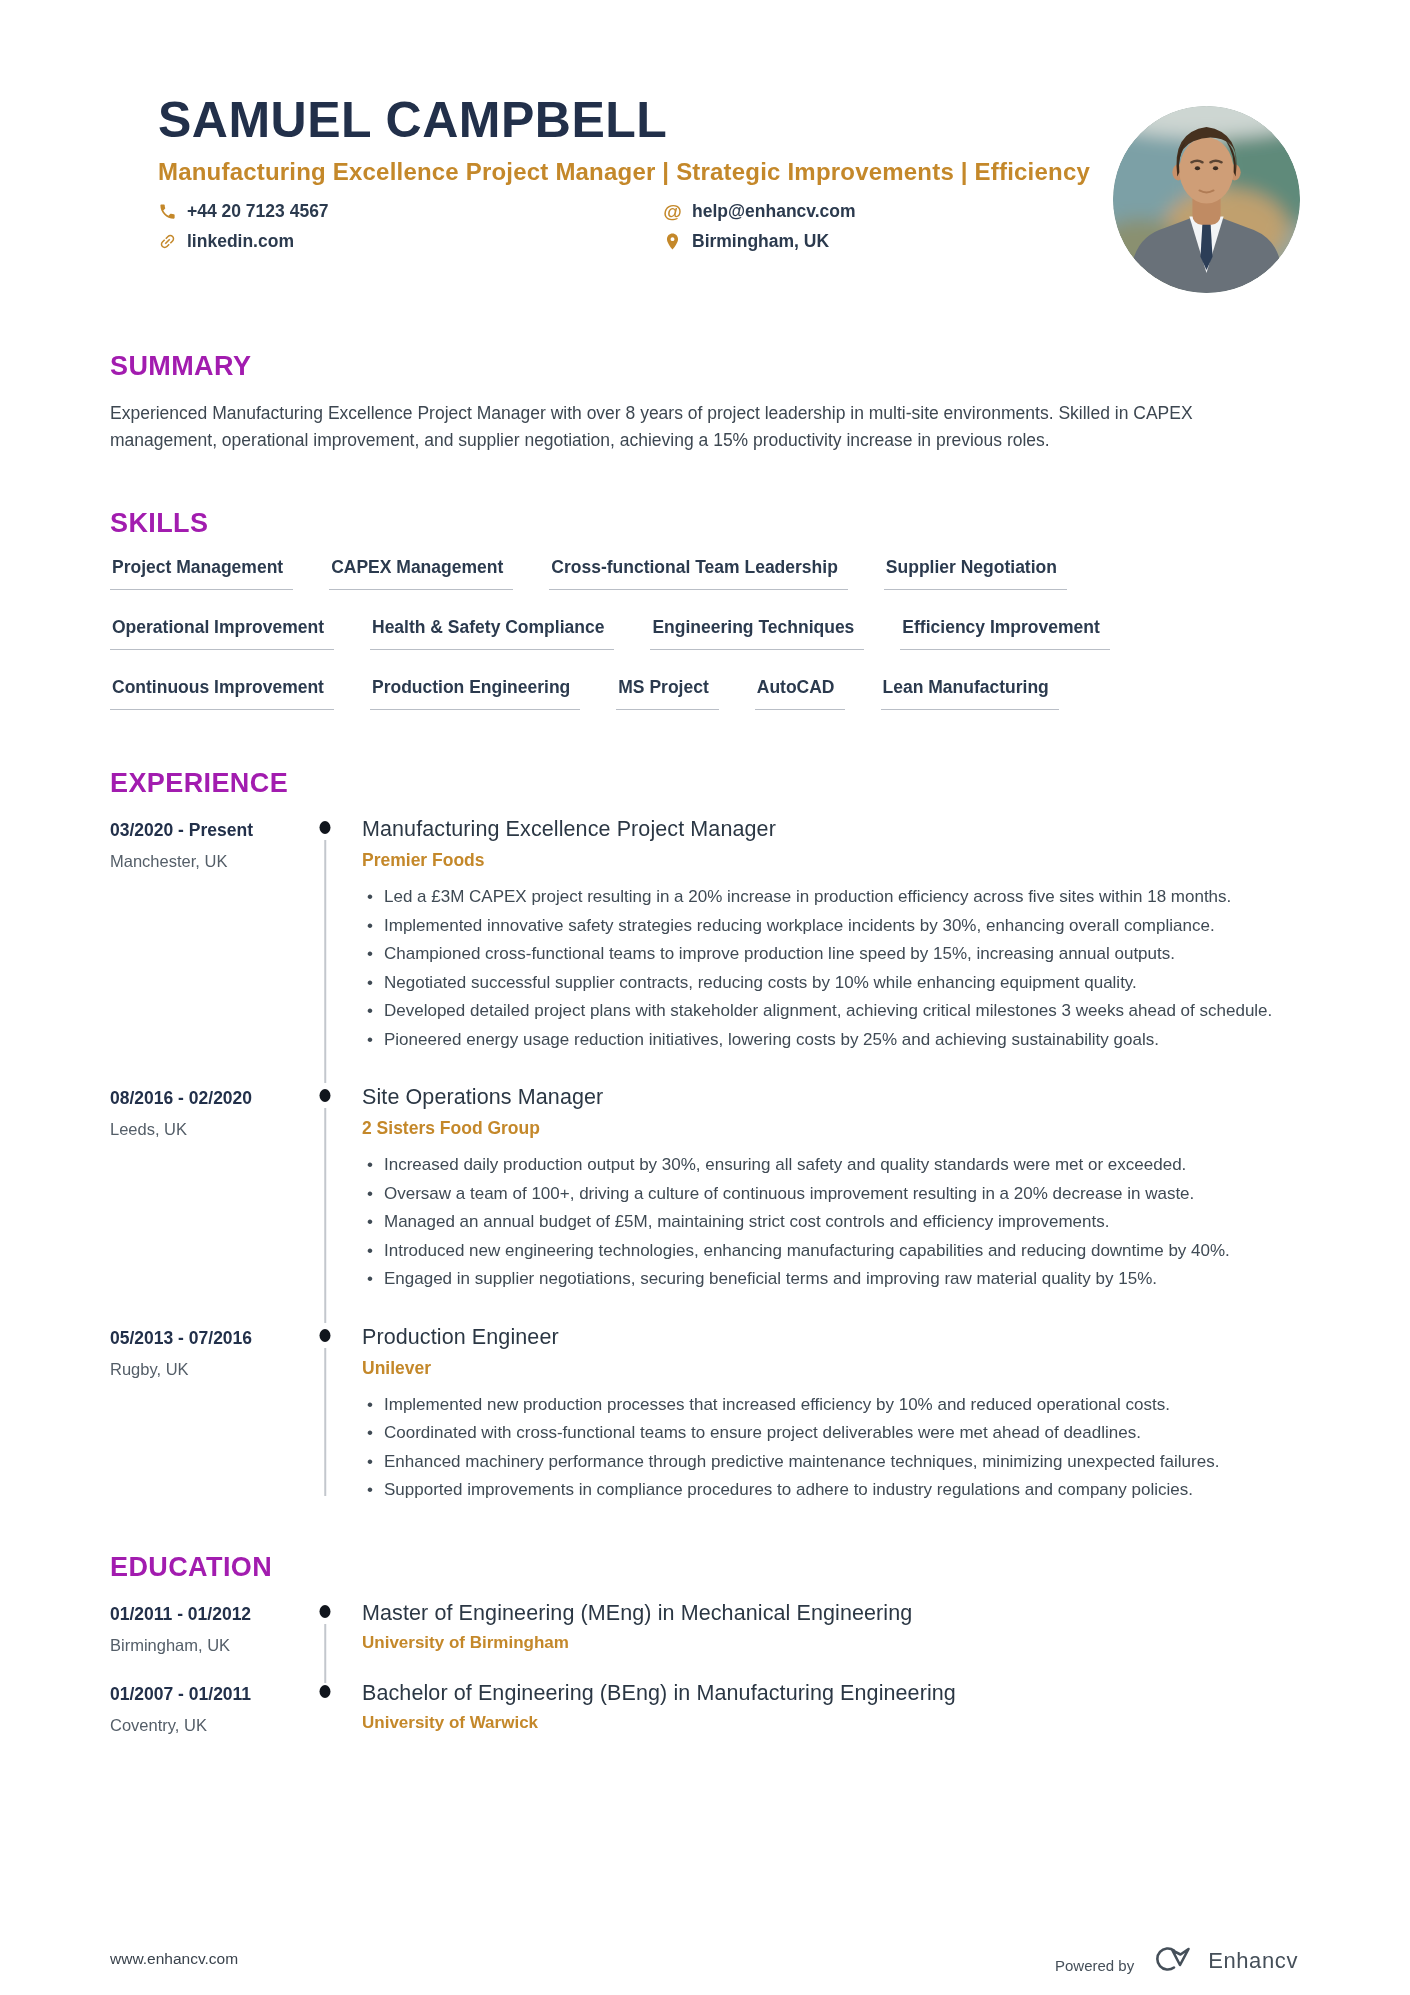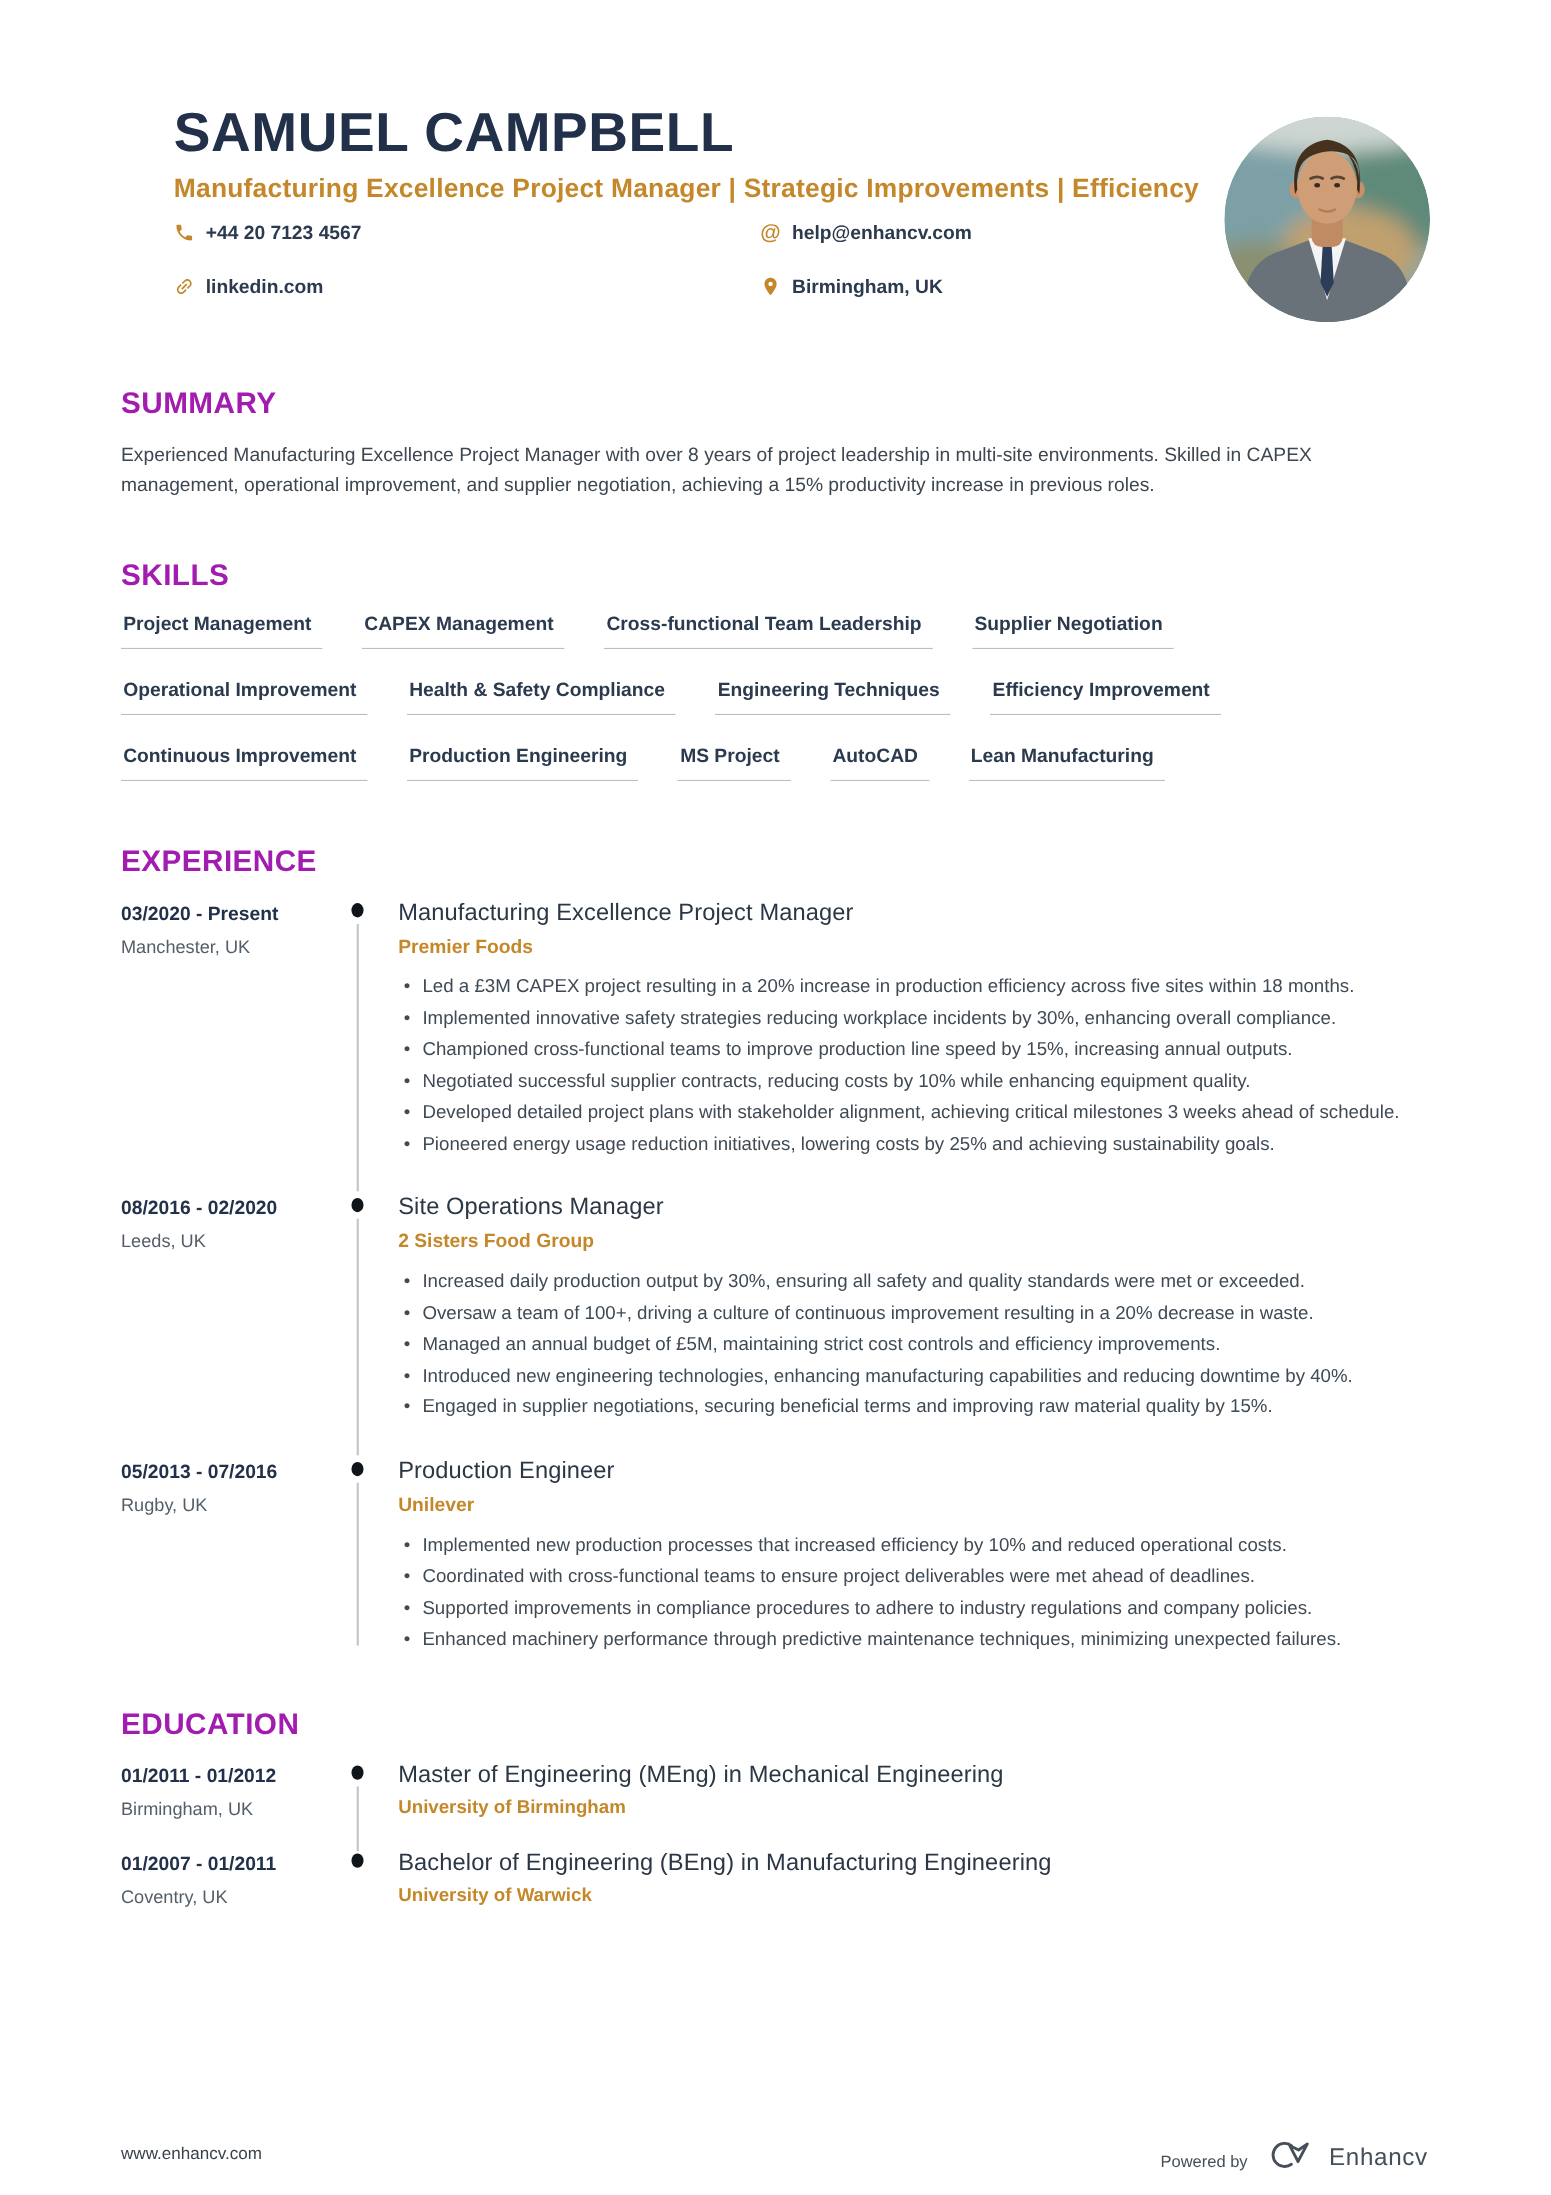--- a/index.html
+++ b/index.html
@@ -18,21 +18,20 @@
     font-size: 50px; font-weight: 700; color: #22304a;
     letter-spacing: 0.5px; line-height: 1.05;
   }
   .headline {
     margin-top: 11px; font-size: 24px; font-weight: 700; color: #c4882a;
     letter-spacing: 0.2px;
   }
   .contact {
     margin-top: 15px; display: grid; grid-template-columns: 505px auto;
     row-gap: 9px;
-    gap: 28px;
   }
   .contact-item { display: flex; align-items: center; gap: 10px;
     font-size: 17.5px; font-weight: 700; color: #2b3a4e; }
   .cicon { width: 19px; height: 19px; flex: 0 0 19px; display: inline-flex;
     align-items: center; justify-content: center; }
   .cicon svg { width: 19px; height: 19px; fill: #c4882a; }
   .at-glyph { font-size: 19px; font-weight: 700; color: #c4882a; line-height: 1; }
 
   .avatar {
     width: 187px; height: 187px; border-radius: 50%; overflow: hidden;
@@ -264,22 +263,22 @@
     </div>
     <div class="tl">
             <span class="dot"></span>
           </div>
     <div>
       <div class="job-title">Production Engineer</div>
       <div class="company">Unilever</div>
       <ul class="bullets">
               <li>Implemented new production processes that increased efficiency by 10% and reduced operational costs.</li>
               <li>Coordinated with cross-functional teams to ensure project deliverables were met ahead of deadlines.</li>
+              <li>Enhanced machinery performance through predictive maintenance techniques, minimizing unexpected failures.</li>
               <li>Supported improvements in compliance procedures to adhere to industry regulations and company policies.</li>
-              <li>Enhanced machinery performance through predictive maintenance techniques, minimizing unexpected failures.</li>
             </ul>
     </div>
   </div>
       </div>
   </section>
 
   <section class="education">
     <h2 class="sec">EDUCATION</h2>
     <div class="edu-entries">
         <div class="entry">

